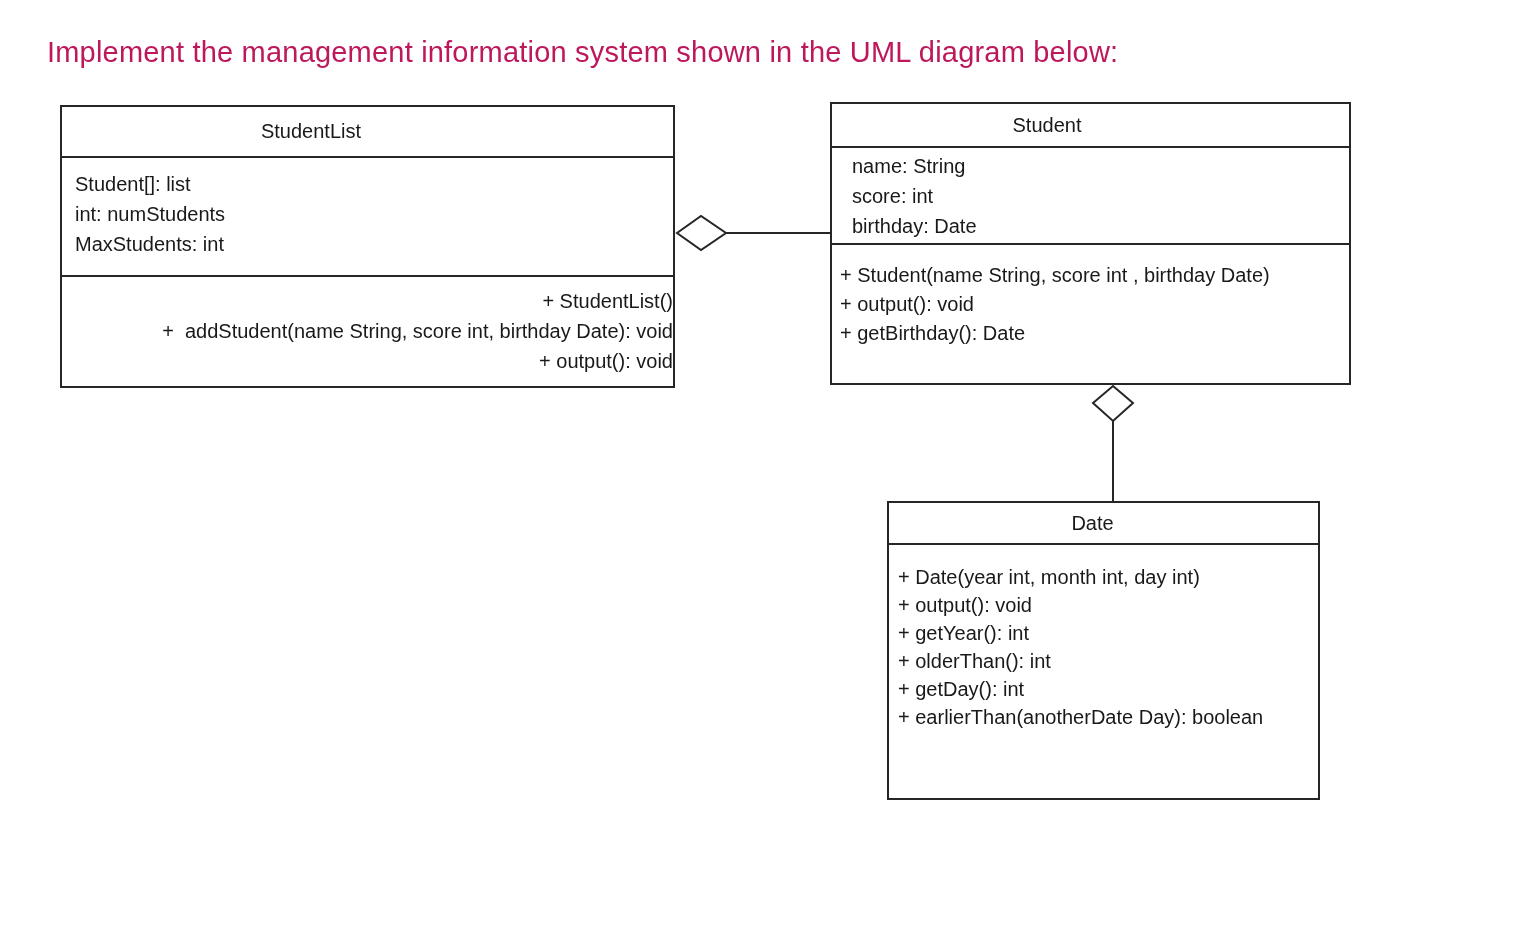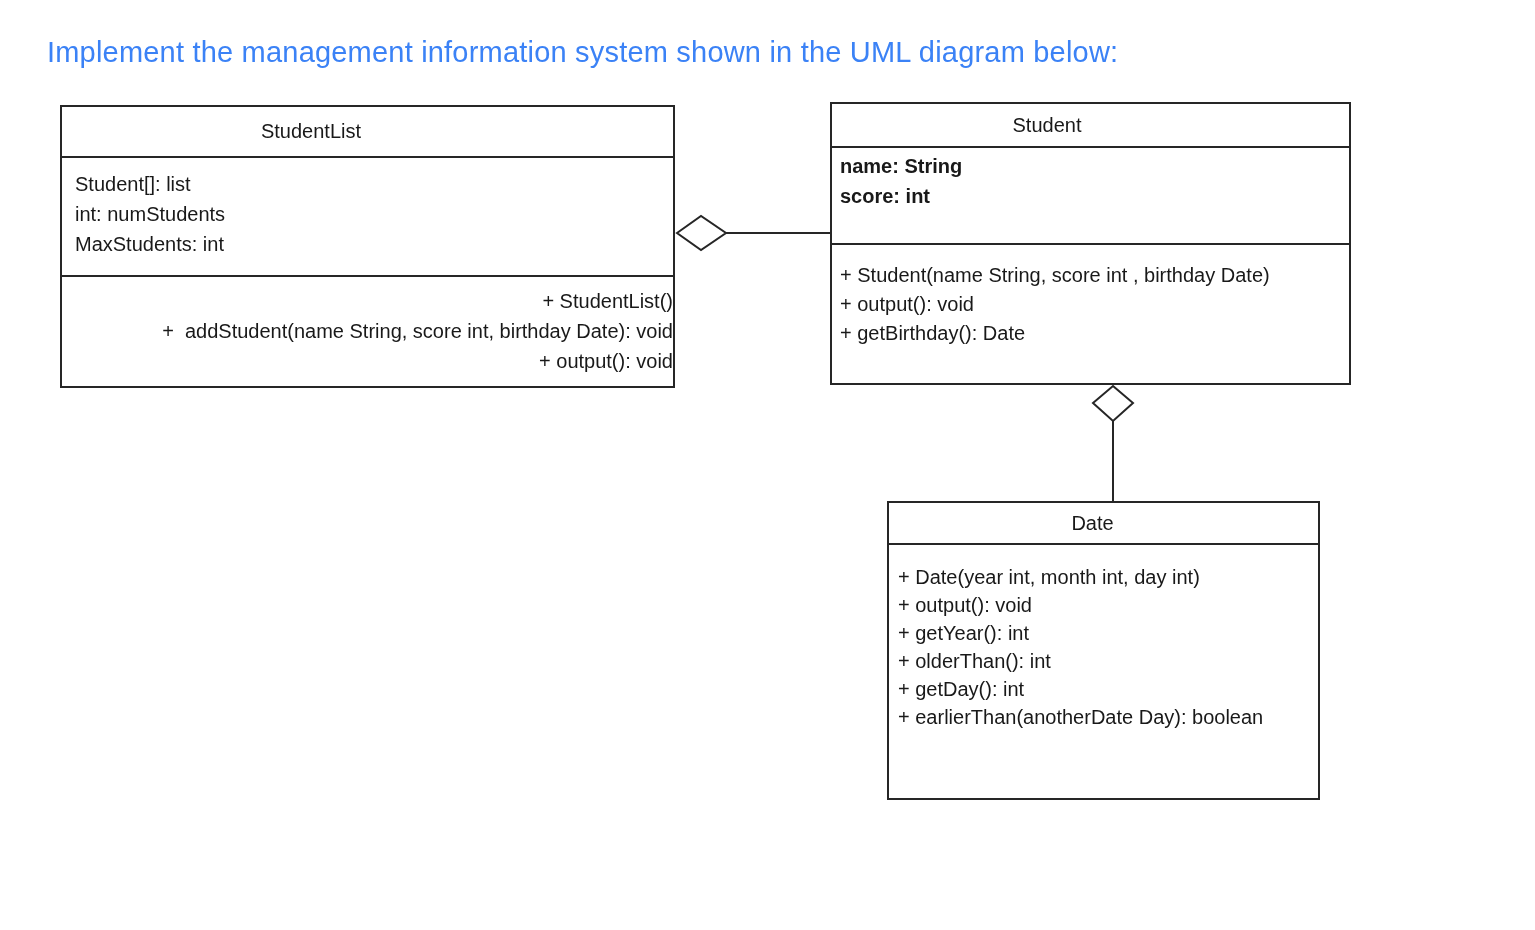--- a/index.html
+++ b/index.html
@@ -13,21 +13,21 @@
     height: 930px;
     background: #ffffff;
     overflow: hidden;
     font-family: "Liberation Sans", sans-serif;
   }
   .heading {
     position: absolute;
     left: 47px;
     top: 36px;
     font-size: 29px;
-    color: #3b82f6;
+    color: #be185d;
     letter-spacing: 0.2px;
     white-space: pre;
   }
   .connectors {
     position: absolute;
     left: 0;
     top: 0;
   }
   .class-box {
     position: absolute;
@@ -52,21 +52,21 @@
   .methods { flex: 1; }
   .ln { white-space: pre; line-height: 30px; }
 
   #box-studentlist { left: 60px; top: 105px; width: 615px; height: 283px; }
   #box-studentlist .box-title { height: 51px; padding-right: 113px; }
   #box-studentlist .attrs   { height: 119px; padding: 11px 0 0 13px; }
   #box-studentlist .methods { padding: 9px 0 0 13px; text-align: right; }
 
   #box-student { left: 830px; top: 102px; width: 521px; height: 283px; }
   #box-student .box-title { height: 44px; padding-right: 87px; text-align: center; }
-  #box-student .attrs   { height: 97px; padding: 3px 0 0 8px; font-weight: bold; }
+  #box-student .attrs   { height: 97px; padding: 3px 0 0 20px; }
   #box-student .methods { padding: 16px 0 0 8px; }
   #box-student .methods .ln { line-height: 29px; }
 
   #box-date { left: 887px; top: 501px; width: 433px; height: 299px; }
   #box-date .box-title { height: 42px; padding-right: 22px; }
   #box-date .attrs   { height: 63px; padding: 20px 0 0 9px; }
   #box-date .methods { padding: 18px 0 0 9px; }
   #box-date .methods .ln { line-height: 28px; }
 </style>
 </head>
@@ -95,20 +95,21 @@
       <div class="ln">+  addStudent(name String, score int, birthday Date): void</div>
       <div class="ln">+ output(): void</div>
     </div>
   </div>
 
   <div class="class-box" id="box-student">
     <div class="box-title">Student</div>
     <div class="sec attrs">
       <div class="ln">name: String</div>
       <div class="ln">score: int</div>
+      <div class="ln">birthday: Date</div>
     </div>
     <div class="sec methods">
       <div class="ln">+ Student(name String, score int , birthday Date)</div>
       <div class="ln">+ output(): void</div>
       <div class="ln">+ getBirthday(): Date</div>
     </div>
   </div>
 
   <div class="class-box" id="box-date">
     <div class="box-title">Date</div>

